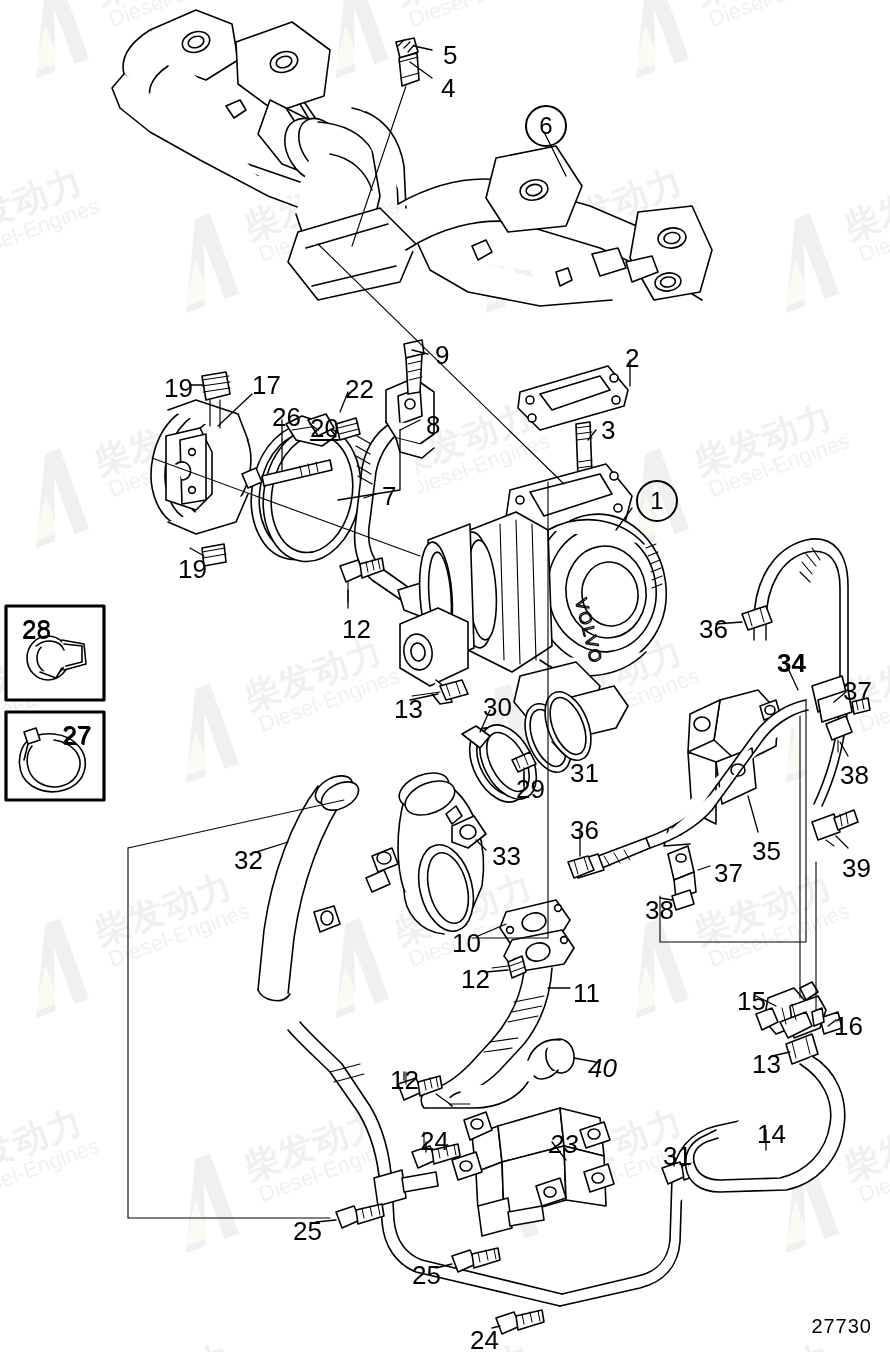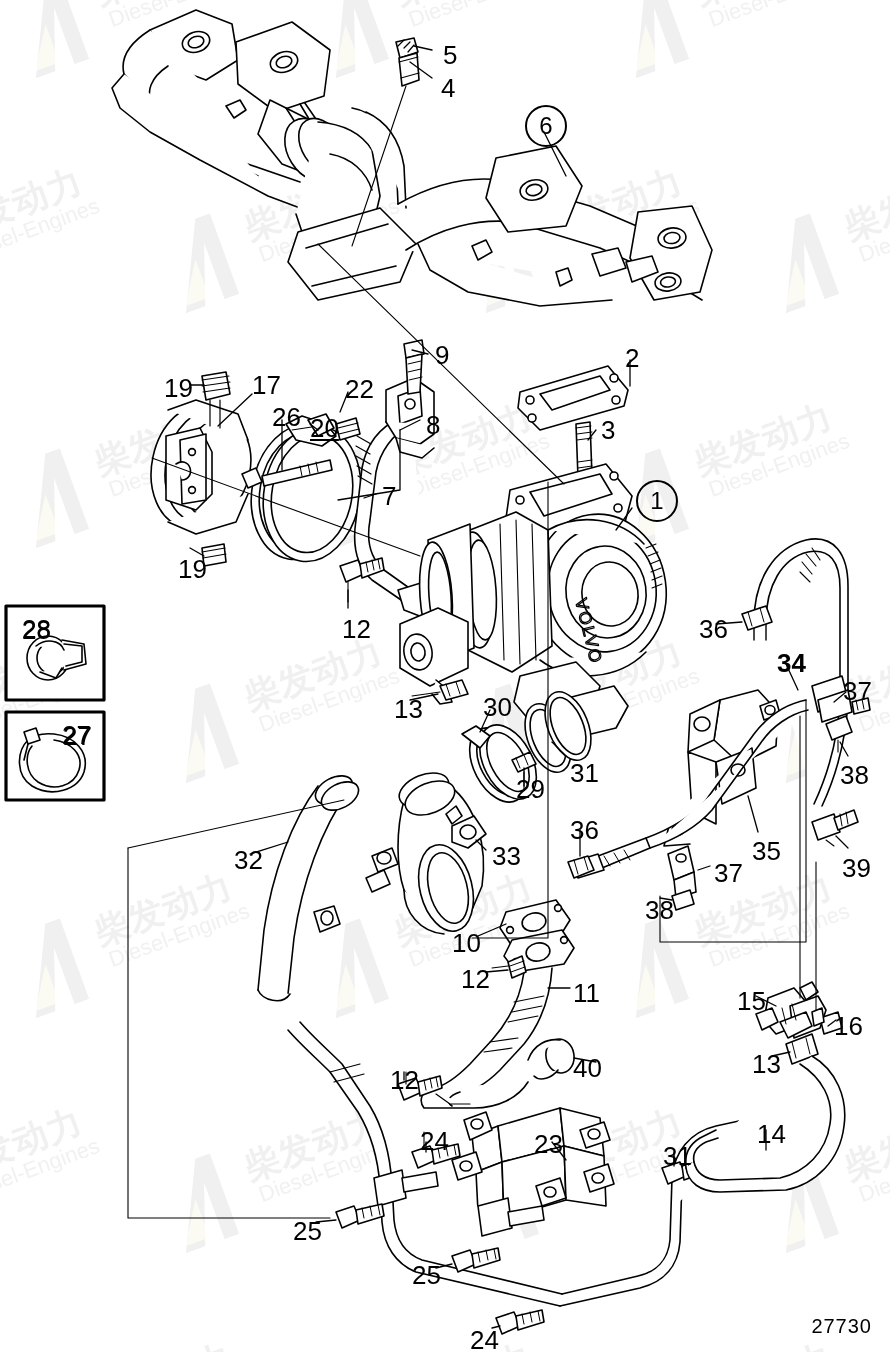--- a/index.html
+++ b/index.html
@@ -822,21 +822,21 @@
     <div class="lbl" style="left: 752px; top: 1051px;">13</div>
     <div class="lbl" style="left: 757px; top: 1121px;">14</div>
     <div class="lbl" style="left: 737px; top: 988px;">15</div>
     <div class="lbl" style="left: 834px; top: 1013px;">16</div>
     <div class="lbl" style="left: 252px; top: 372px;">17</div>
     <div class="lbl" style="left: 178px; top: 556px;">19</div>
     <div class="lbl" style="left: 164px; top: 375px;">19</div>
     <div class="lbl" style="left: 310px; top: 415px; text-decoration: underline;">20</div>
     <div class="lbl" style="left: 272px; top: 404px;">26</div>
     <div class="lbl" style="left: 345px; top: 376px;">22</div>
-    <div class="lbl" style="left: 534px; top: 1131px;">23</div>
+    <div class="lbl" style="left: 549px; top: 1131px; font-style: italic;">23</div>
     <div class="lbl" style="left: 420px; top: 1128px;">24</div>
     <div class="lbl" style="left: 470px; top: 1327px;">24</div>
     <div class="lbl" style="left: 293px; top: 1218px;">25</div>
     <div class="lbl" style="left: 412px; top: 1262px;">25</div>
     <div class="lbl" style="left: 663px; top: 1143px;">31</div>
     <div class="lbl" style="left: 63px; top: 723px;">27</div>
     <div class="lbl" style="left: 22px; top: 617px;">28</div>
     <div class="lbl" style="left: 516px; top: 776px;">29</div>
     <div class="lbl" style="left: 483px; top: 694px;">30</div>
     <div class="lbl" style="left: 570px; top: 760px;">31</div>
@@ -844,18 +844,18 @@
     <div class="lbl" style="left: 492px; top: 843px;">33</div>
     <div class="lbl" style="left: 777px; top: 650px; font-weight: bold;">34</div>
     <div class="lbl" style="left: 752px; top: 838px;">35</div>
     <div class="lbl" style="left: 699px; top: 616px;">36</div>
     <div class="lbl" style="left: 570px; top: 817px;">36</div>
     <div class="lbl" style="left: 843px; top: 678px;">37</div>
     <div class="lbl" style="left: 714px; top: 860px;">37</div>
     <div class="lbl" style="left: 840px; top: 762px;">38</div>
     <div class="lbl" style="left: 645px; top: 897px;">38</div>
     <div class="lbl" style="left: 842px; top: 855px;">39</div>
-    <div class="lbl" style="left: 573px; top: 1055px;">40</div>
+    <div class="lbl" style="left: 588px; top: 1055px; font-style: italic;">40</div>
     <div class="lbl" style="left: 22px; top: 616px;">28</div>
     <div class="lbl" style="left: 62px; top: 722px;">27</div>
   </div>
 
 <div class="drawno">27730</div>
 
 </body></html>

